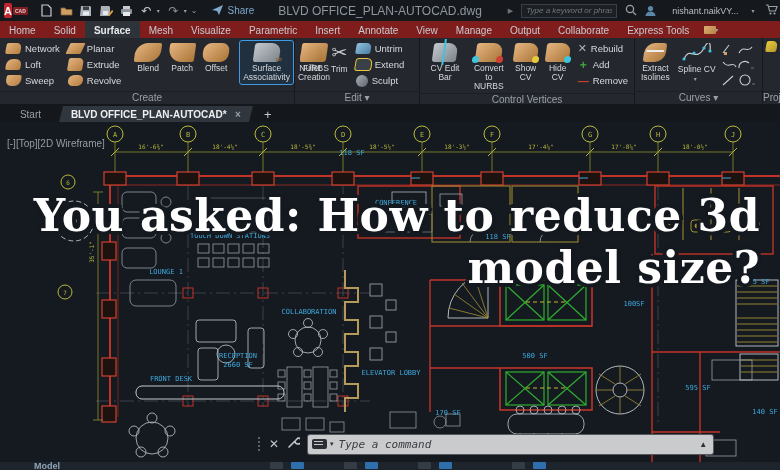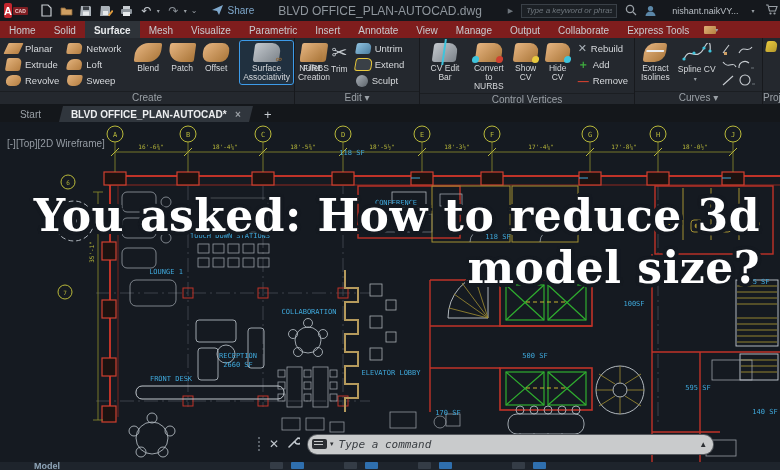--- a/index.html
+++ b/index.html
@@ -77,21 +77,21 @@
   #overlay-title { position:absolute; top:68px; left:0; width:760px; text-align:right; z-index:6;
     font-family:"DejaVu Serif", serif; font-weight:bold; font-size:44px; line-height:1.18; color:#ffffff;
     text-shadow:-3px -3px 0 #141920, 3px -3px 0 #141920, -3px 3px 0 #141920, 3px 3px 0 #141920,
        0 -4px 0 #141920, 0 4px 0 #141920, -4px 0 0 #141920, 4px 0 0 #141920; letter-spacing:0.5px; }
 
   
   #cmd-row { position:absolute; left:258px; bottom:8px; height:20px; display:flex; align-items:center; z-index:7; }
   .cmd-grip { width:3px; height:14px; border-left:2px dotted #5a6169; margin-right:8px; }
   .cmd-x { color:#c2c8ce; font-size:12px; margin-right:8px; cursor:pointer; }
   .cmd-wrench { margin-right:8px; cursor:pointer; }
-  #cmd-bar { width:405px; height:19px; background:#c9cbcc; border-radius:9px; display:flex; align-items:center;
+  #cmd-bar { width:405px; height:19px; background:#c9cbcc; border-radius:2px; display:flex; align-items:center;
     box-shadow:0 0 0 1px #55595e; }
   .kbd-ic { width:15px; height:10px; background:#2c2f33; border-radius:2px; margin-left:4px; position:relative; }
   .kbd-ic:after { content:""; position:absolute; left:2px; top:2px; width:9px; height:1px; background:#c9cbcc; box-shadow:0 3px 0 #c9cbcc; }
   .cmd-caret { font-size:7px; color:#2c2f33; margin:0 5px 0 3px; }
   #cmd-text { font-family:"DejaVu Sans Mono", monospace; font-style:italic; font-size:11px; color:#3a3e42; }
   .cmd-up { margin-left:auto; margin-right:6px; font-size:8px; color:#2c2f33; }
 
   
   #statusbar { position:absolute; top:462px; left:0; width:780px; height:8px; background:#1e242c;
     display:flex; align-items:flex-start; overflow:hidden; }
@@ -198,44 +198,44 @@
         <span class="caret">▾</span>
       </span>
   </div>
 
   <div id="ribbon">
 
     <div class="panel" style="width:295px;">
       <div class="panel-body">
         <div class="col-sm">
           <div class="rbtn-sm">
+              <span class="srf14"></span>
+              <span>Network</span>
+            </div>
+          <div class="rbtn-sm">
+              <span class="srf14" style="border-radius:6px 6px 2px 2px;"></span>
+              <span>Loft</span>
+            </div>
+          <div class="rbtn-sm">
+              <span class="srf14" style="border-radius:2px 2px 6px 6px;"></span>
+              <span>Sweep</span>
+            </div>
+        </div>
+        <div class="col-sm">
+          <div class="rbtn-sm">
               <span class="srf14" style="transform:skewX(-25deg);border-radius:1px;"></span>
               <span>Planar</span>
             </div>
           <div class="rbtn-sm">
               <span class="srf14" style="height:13px;"></span>
               <span>Extrude</span>
             </div>
           <div class="rbtn-sm">
               <span class="srf14" style="border-radius:7px;"></span>
               <span>Revolve</span>
-            </div>
-        </div>
-        <div class="col-sm">
-          <div class="rbtn-sm">
-              <span class="srf14"></span>
-              <span>Network</span>
-            </div>
-          <div class="rbtn-sm">
-              <span class="srf14" style="border-radius:6px 6px 2px 2px;"></span>
-              <span>Loft</span>
-            </div>
-          <div class="rbtn-sm">
-              <span class="srf14" style="border-radius:2px 2px 6px 6px;"></span>
-              <span>Sweep</span>
             </div>
         </div>
         <div class="rbtn-lg" style="margin-left:6px;">
           <span class="srf26" style="border-radius:12px 2px 12px 2px;"></span>
           <span>Blend</span>
           </div>
         <div class="rbtn-lg">
           <span class="srf26" style="border-radius:2px 2px 2px 14px;"></span>
           <span>Patch</span>
           </div>

